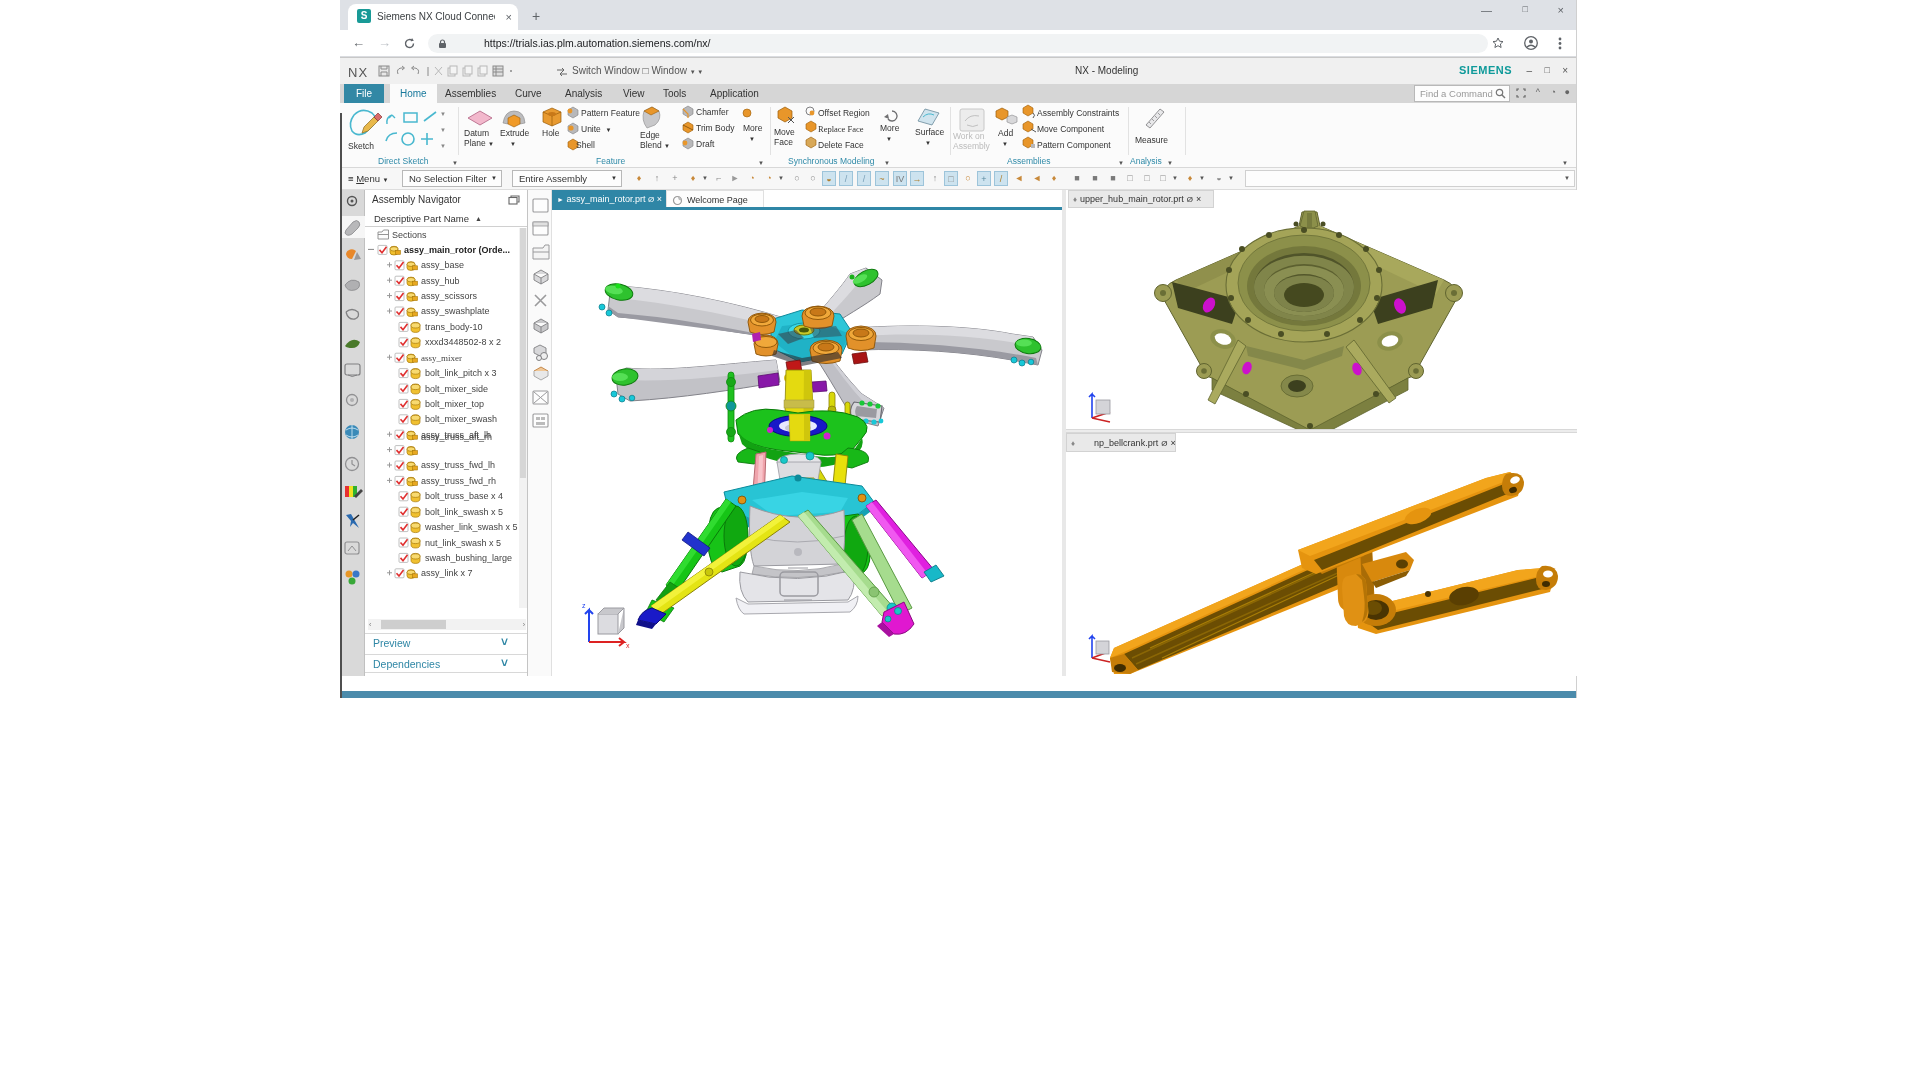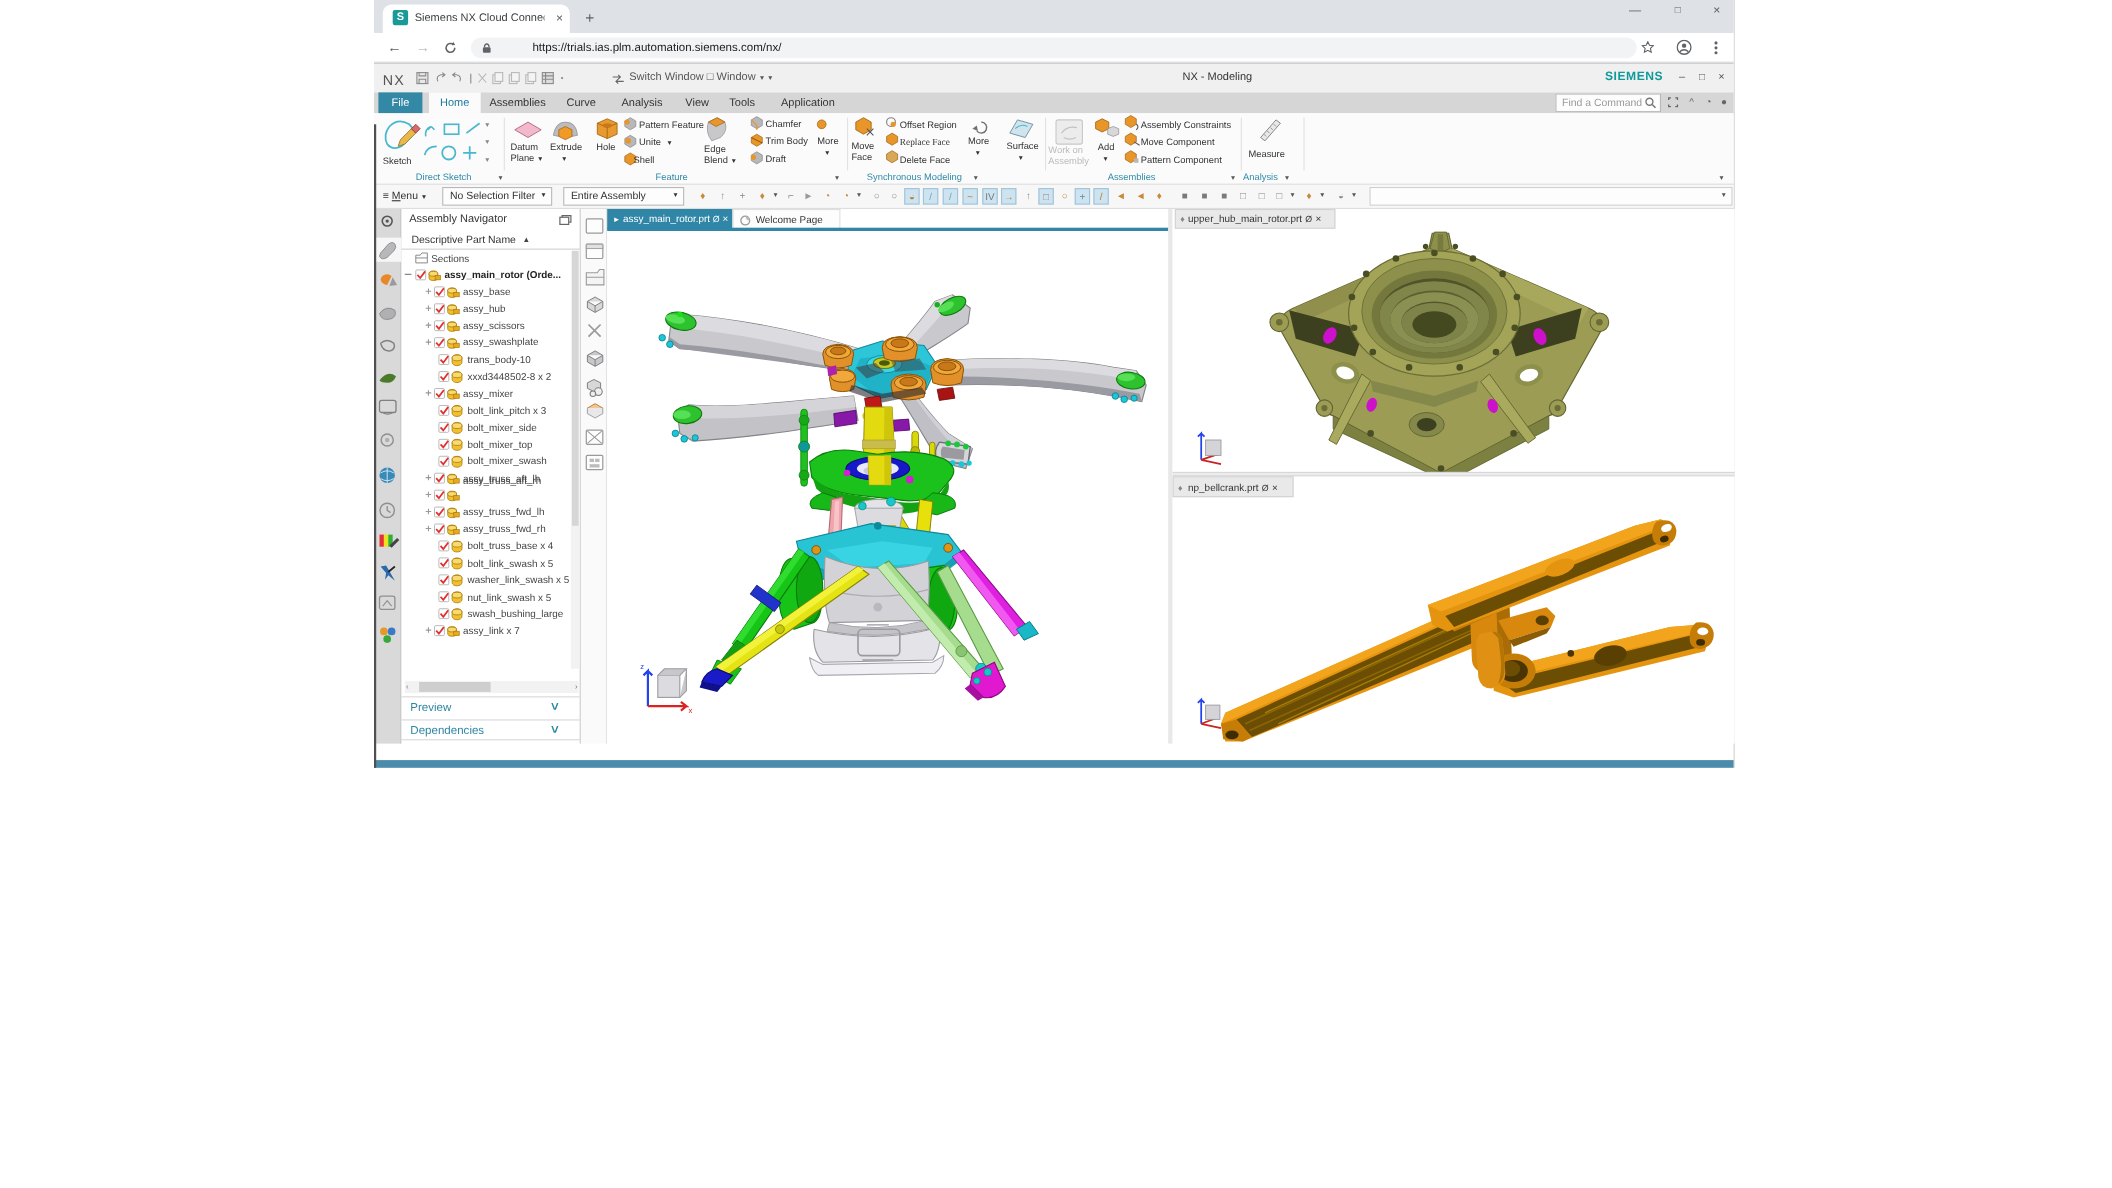--- a/index.html
+++ b/index.html
@@ -458,21 +458,21 @@
         <rect x="47.5" y="383.8" width="5" height="4" fill="#e8a820" stroke="#a87808" stroke-width="0.6"></rect>
       </svg>
       <div style="position:absolute;left:27px;top:40px;color:#444;">Sections</div>
       <div style="position:absolute;left:39px;top:55px;color:#222;font-weight:bold;">assy_main_rotor (Orde...</div>
       <div style="position:absolute;left:56px;top:70px;color:#444;">assy_base</div>
       <div style="position:absolute;left:56px;top:86px;color:#444;">assy_hub</div>
       <div style="position:absolute;left:56px;top:101px;color:#444;">assy_scissors</div>
       <div style="position:absolute;left:56px;top:116px;color:#444;">assy_swashplate</div>
       <div style="position:absolute;left:60px;top:132px;color:#444;">trans_body-10</div>
       <div style="position:absolute;left:60px;top:147px;color:#444;">xxxd3448502-8 x 2</div>
-      <div style="position:absolute;left:56px;top:163px;color:#444;">assy_mixer</div>
+      <div style="position:absolute;left:56px;top:163px;color:#444;font-family:Liberation Serif, serif;">assy_mixer</div>
       <div style="position:absolute;left:60px;top:178px;color:#444;">bolt_link_pitch x 3</div>
       <div style="position:absolute;left:60px;top:194px;color:#444;">bolt_mixer_side</div>
       <div style="position:absolute;left:60px;top:209px;color:#444;">bolt_mixer_top</div>
       <div style="position:absolute;left:60px;top:224px;color:#444;">bolt_mixer_swash</div>
       <div style="position:absolute;left:56px;top:240px;color:#444;">assy_truss_aft_lh</div>
       <div style="position:absolute;left:56px;top:242px;color:#444;">assy_truss_aft_rh</div>
       <div style="position:absolute;left:56px;top:270px;color:#444;">assy_truss_fwd_lh</div>
       <div style="position:absolute;left:56px;top:286px;color:#444;">assy_truss_fwd_rh</div>
       <div style="position:absolute;left:60px;top:301px;color:#444;">bolt_truss_base x 4</div>
       <div style="position:absolute;left:60px;top:317px;color:#444;">bolt_link_swash x 5</div>
@@ -811,21 +811,21 @@
 <ellipse cx="231" cy="178" rx="9" ry="6" fill="#3c401e"></ellipse>
 
 <g>
  <path d="M26 210 V186 L23 189 M26 186 L29 189" stroke="#2244ee" stroke-width="1.6" fill="none"></path>
  <path d="M26 210 L44 214 M26 210 L44 204" stroke="#cc2222" stroke-width="1.6" fill="none"></path>
  <rect x="30" y="192" width="14" height="14" fill="#d4d4d8" stroke="#9a9aa0" stroke-width="0.8"></rect>
 </g>
 </svg>
 <div style="position:absolute;left:0;top:239px;width:100%;height:4px;background:#ececec;border-top:1px solid #d8d8d8;border-bottom:1px solid #d8d8d8;"></div>
 <div style="position:absolute;left:0;top:243px;width:110px;height:19px;background:#e9e9e9;border:1px solid #d2d2d2;color:#333;font-size:9px;line-height:18px;">
- <span style="margin-left:4px;color:#888;font-size:8px;">♦</span><span style="margin-left:5px;">np_bellcrank.prt</span><span style="margin-left:3px;font-size:8px;">Ø</span><span style="margin-left:3px;">×</span>
+ <span style="margin-left:4px;color:#888;font-size:8px;">♦</span><span style="margin-left:19px;">np_bellcrank.prt</span><span style="margin-left:3px;font-size:8px;">Ø</span><span style="margin-left:3px;">×</span>
 </div>
 <svg width="511" height="224" style="position:absolute;left:0;top:262px;">
 
 <path d="M44 206 L48 196 L282 92 L302 98 L310 122 L64 222 L48 222 Z" fill="#e5940f"></path>
 <path d="M44 206 L48 196 L282 92 L290 94 L58 200 Z" fill="#f2a51c"></path>
 
 <path d="M58 202 L290 96 L302 120 L72 218 Z" fill="#6b4d03"></path>
 <path d="M66 206 L292 102 M70 212 L296 110" stroke="#8a6605" stroke-width="1.5" fill="none"></path>
 <path d="M84 196 L280 106 M96 206 L288 116" stroke="#a87d06" stroke-width="1.2" fill="none"></path>
 

